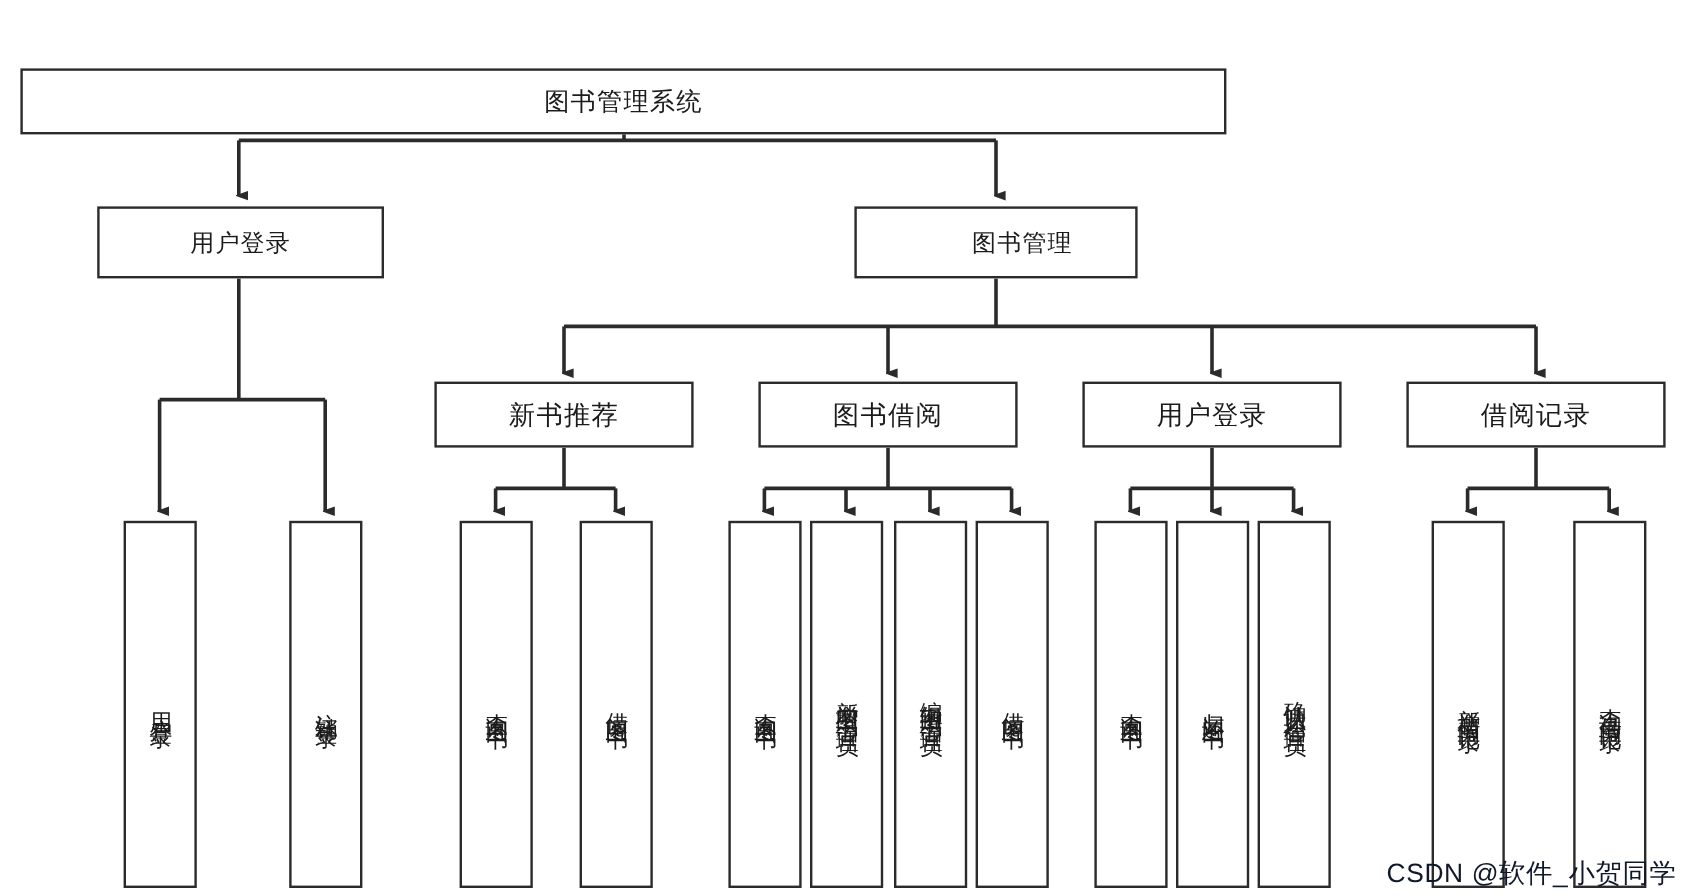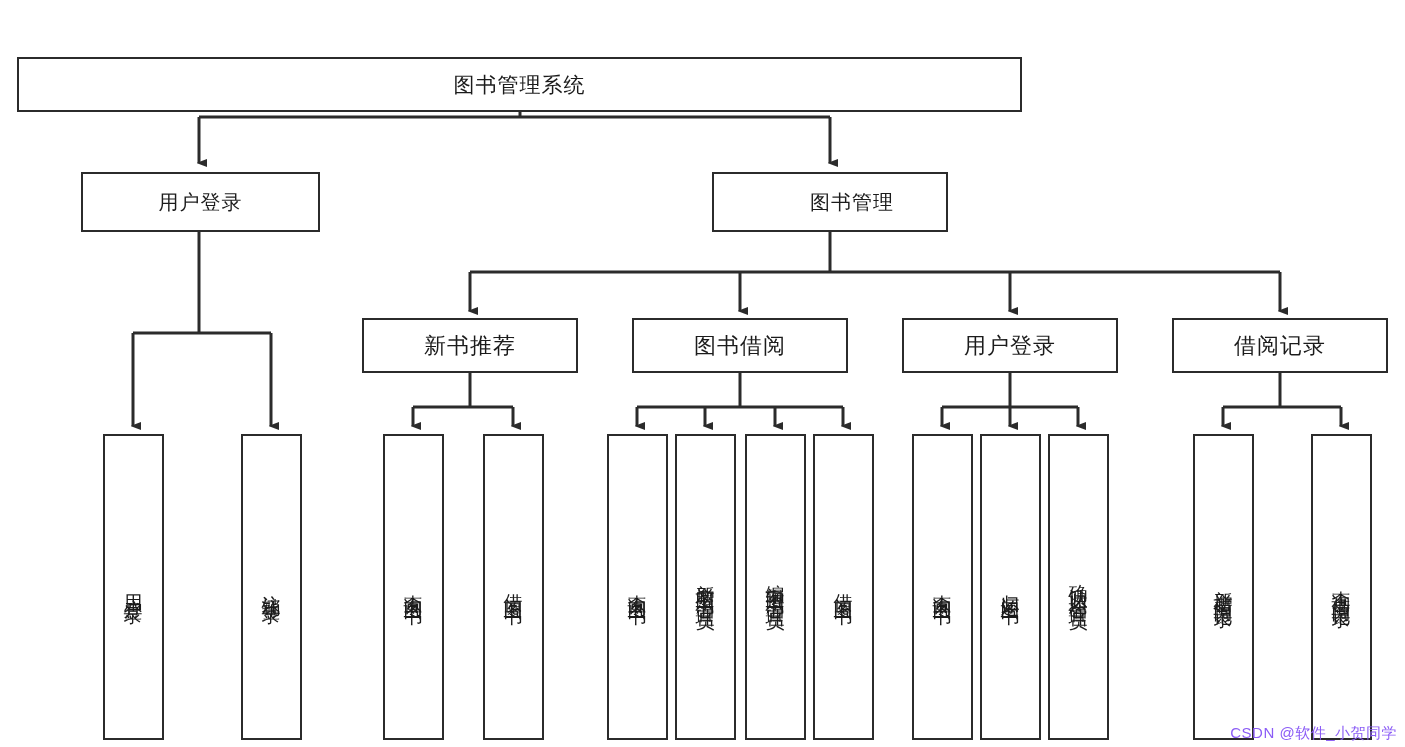--- a/index.html
+++ b/index.html
@@ -58,22 +58,22 @@
     text-orientation: upright;
     letter-spacing: 4px;
     line-height: 1;
     white-space: nowrap;
     text-align: center;
   }
   .watermark {
     position: absolute;
     right: 8px;
     bottom: 4px;
-    font-size: 15px;
-    color: #8b5cf6;
+    font-size: 22px;
+    color: #0f172a;
     letter-spacing: 0.5px;
     z-index: 5;
     white-space: nowrap;
   }
 </style>
 </head>
 <body>
 
 <div id="canvas">
 

